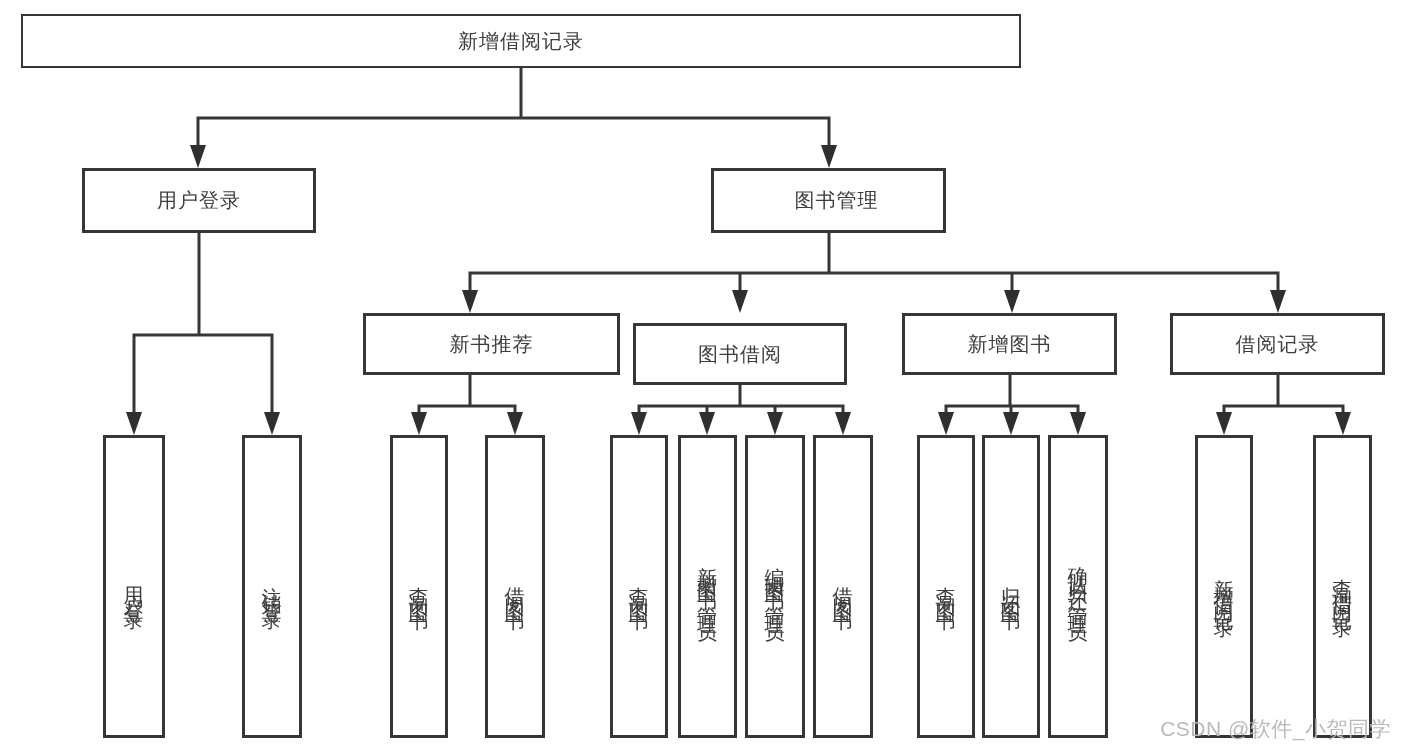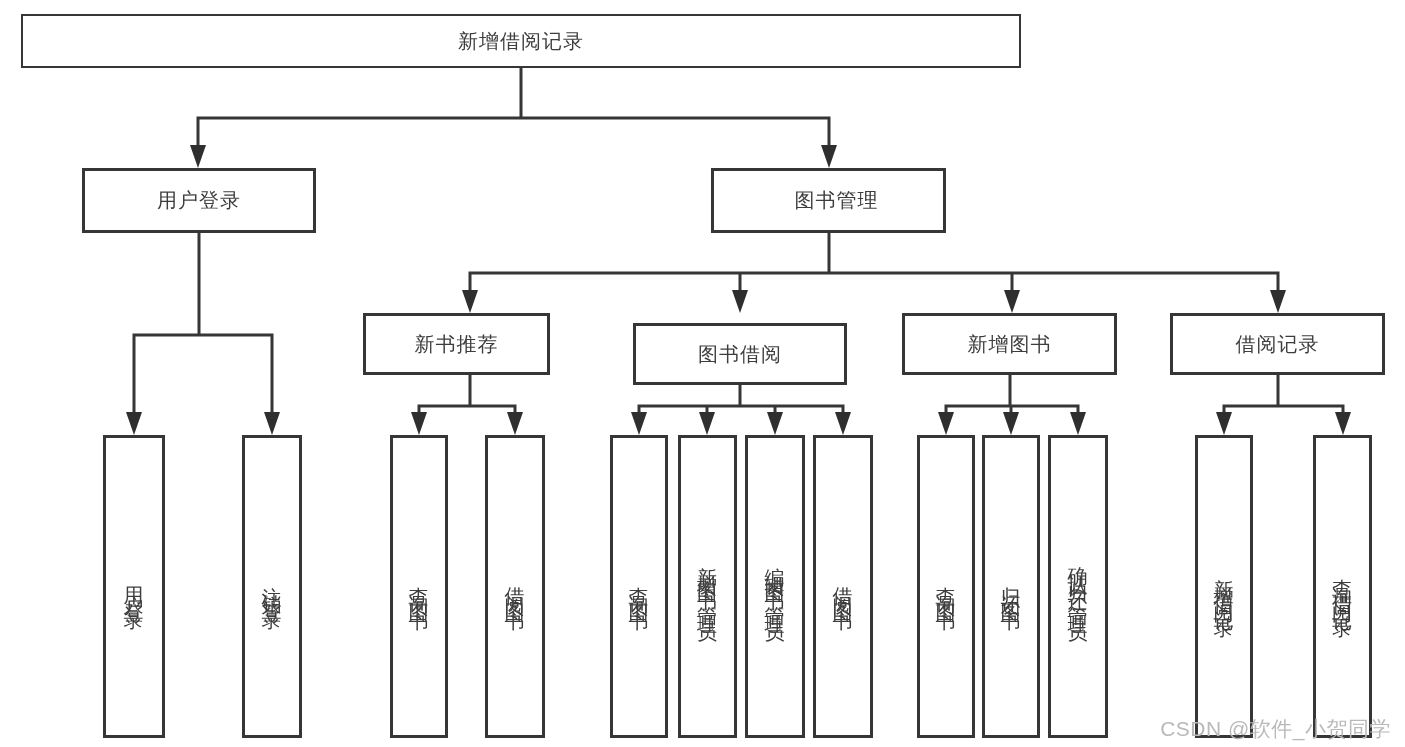--- a/index.html
+++ b/index.html
@@ -106,21 +106,21 @@
     <span class="hlabel">新增借阅记录</span>
   </div>
 
   <div class="node" style="left:82px; top:168px; width:234px; height:65px;">
     <span class="hlabel">用户登录</span>
   </div>
   <div class="node" style="left:711px; top:168px; width:235px; height:65px;padding-left:16px;">
     <span class="hlabel">图书管理</span>
   </div>
 
-  <div class="node" style="left:363px; top:313px; width:187px; height:62px;">
+  <div class="node" style="left:363px; top:313px; width:257px; height:62px;">
     <span class="hlabel">新书推荐</span>
   </div>
   <div class="node" style="left:633px; top:323px; width:214px; height:62px;">
     <span class="hlabel">图书借阅</span>
   </div>
   <div class="node" style="left:902px; top:313px; width:215px; height:62px;">
     <span class="hlabel">新增图书</span>
   </div>
   <div class="node" style="left:1170px; top:313px; width:215px; height:62px;">
     <span class="hlabel">借阅记录</span>

